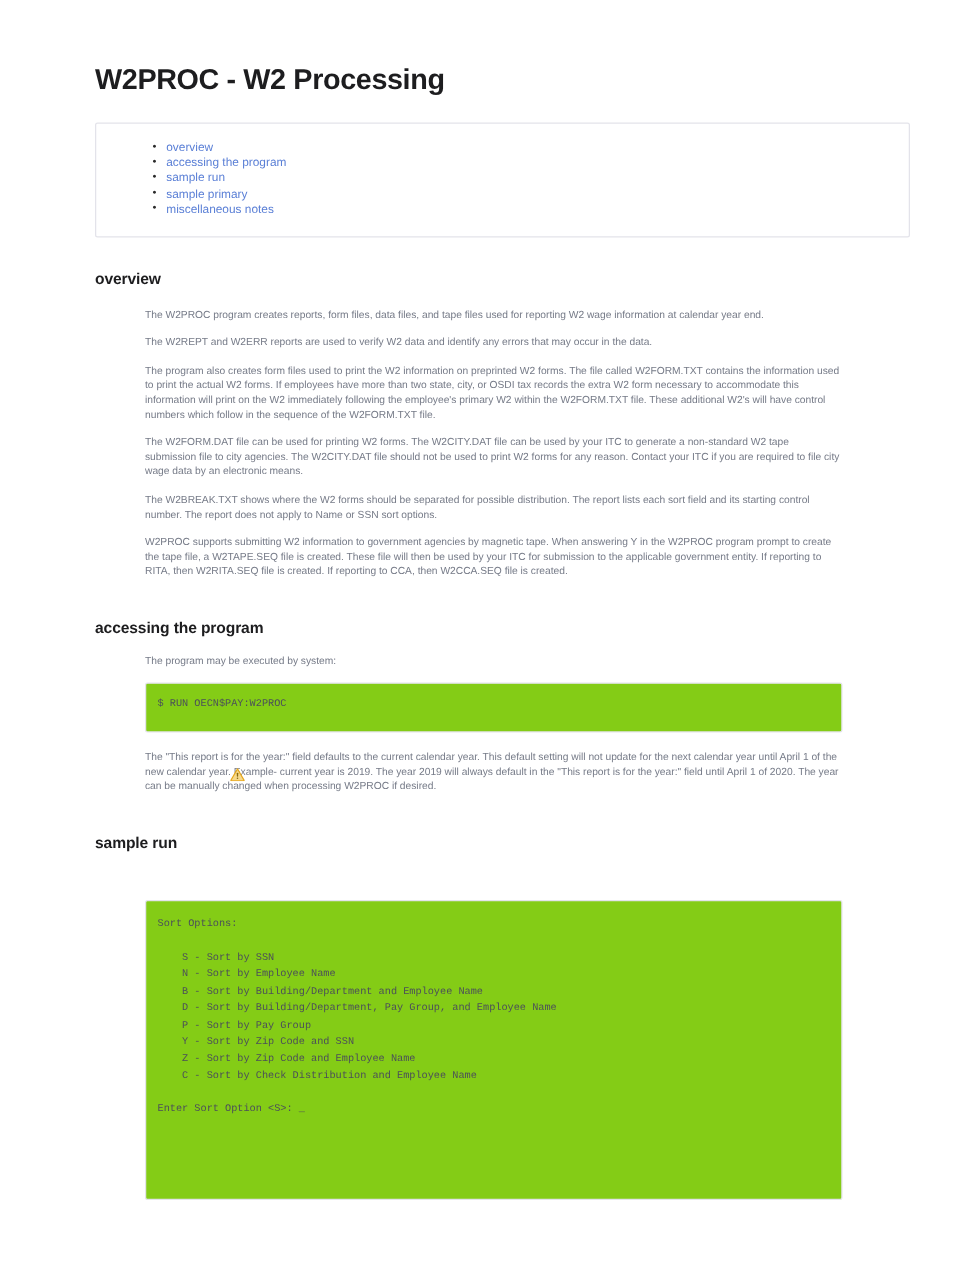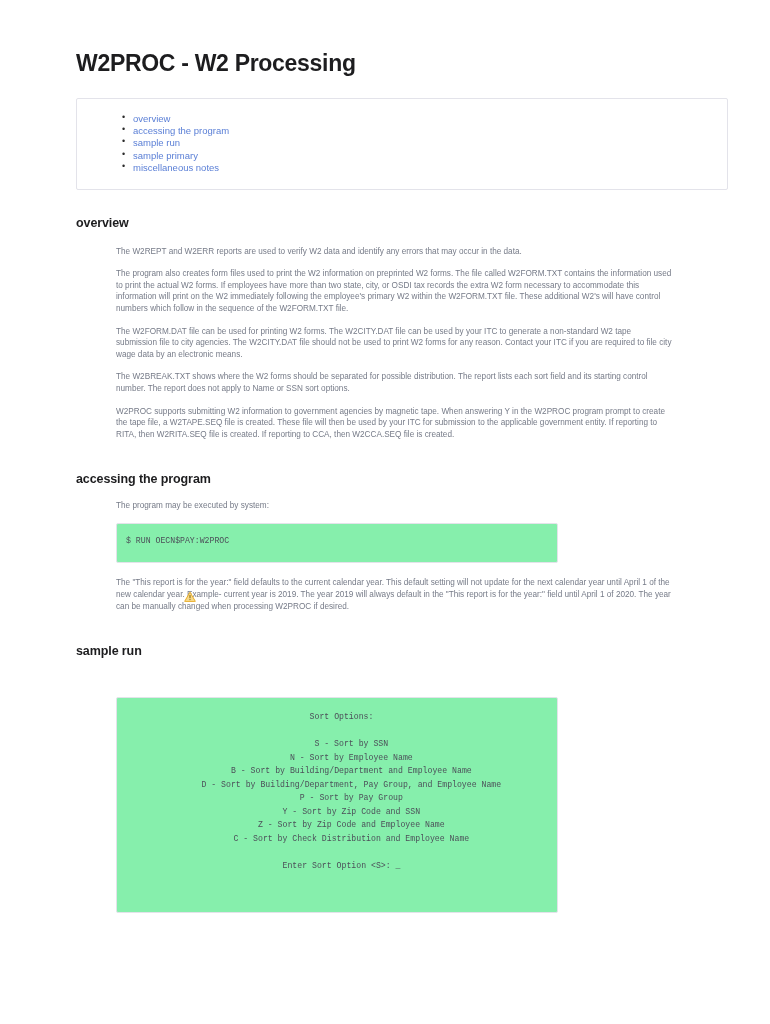--- a/index.html
+++ b/index.html
@@ -95,38 +95,37 @@
     color: #767b88;
     margin: 0 0 11px 0;
     max-width: 558px;
   }
   .para.last { margin-bottom: 0; }
 
   
   .code-block {
     border: 1px solid #e3e3ea;
     border-radius: 2px;
-    background: #86efac;
+    background: #84cc16;
     font-family: "Liberation Mono", monospace;
     font-size: 8.2px;
     line-height: 13.4px;
     color: #4c5059;
     padding: 10px 0 14px 9px;
     margin: 9px 0 14px 0;
     white-space: pre;
     box-sizing: border-box;
-    width: 442px;
+    width: 558px;
     overflow: hidden;
   }
   .code-block.short { padding-bottom: 15px; }
   .code-block.run {
     padding-top: 12px;
-    padding-bottom: 40px;
+    padding-bottom: 64px;
     line-height: 13.5px;
-    text-align: center;
   }
   .spacer-14 { height: 14px; }
   .spacer-32 { height: 32px; }
 
   
   .warn-wrap {
     position: relative;
   }
   .warn-icon {
     position: absolute;
@@ -151,20 +150,21 @@
         <li><a class="toc-link">overview</a></li>
         <li><a class="toc-link">accessing the program</a></li>
         <li><a class="toc-link">sample run</a></li>
         <li><a class="toc-link">sample primary</a></li>
         <li><a class="toc-link">miscellaneous notes</a></li>
       </ul>
     </div>
 
     <h2 class="section-head">overview</h2>
     <div class="indent">
+      <p class="para">The W2PROC program creates reports, form files, data files, and tape files used for reporting W2 wage information at calendar year end.</p>
       <p class="para">The W2REPT and W2ERR reports are used to verify W2 data and identify any errors that may occur in the data.</p>
       <p class="para">The program also creates form files used to print the W2 information on preprinted W2 forms. The file called W2FORM.TXT contains the information used to print the actual W2 forms. If employees have more than two state, city, or OSDI tax records the extra W2 form necessary to accommodate this information will print on the W2 immediately following the employee's primary W2 within the W2FORM.TXT file. These additional W2's will have control numbers which follow in the sequence of the W2FORM.TXT file.</p>
       <p class="para">The W2FORM.DAT file can be used for printing W2 forms. The W2CITY.DAT file can be used by your ITC to generate a non-standard W2 tape submission file to city agencies. The W2CITY.DAT file should not be used to print W2 forms for any reason. Contact your ITC if you are required to file city wage data by an electronic means.</p>
       <p class="para">The W2BREAK.TXT shows where the W2 forms should be separated for possible distribution. The report lists each sort field and its starting control number. The report does not apply to Name or SSN sort options.</p>
       <p class="para last">W2PROC supports submitting W2 information to government agencies by magnetic tape. When answering Y in the W2PROC program prompt to create the tape file, a W2TAPE.SEQ file is created. These file will then be used by your ITC for submission to the applicable government entity. If reporting to RITA, then W2RITA.SEQ file is created. If reporting to CCA, then W2CCA.SEQ file is created.</p>
     </div>
 
     <div class="spacer-32"></div>
 
     <h2 class="section-head tight">accessing the program</h2>

